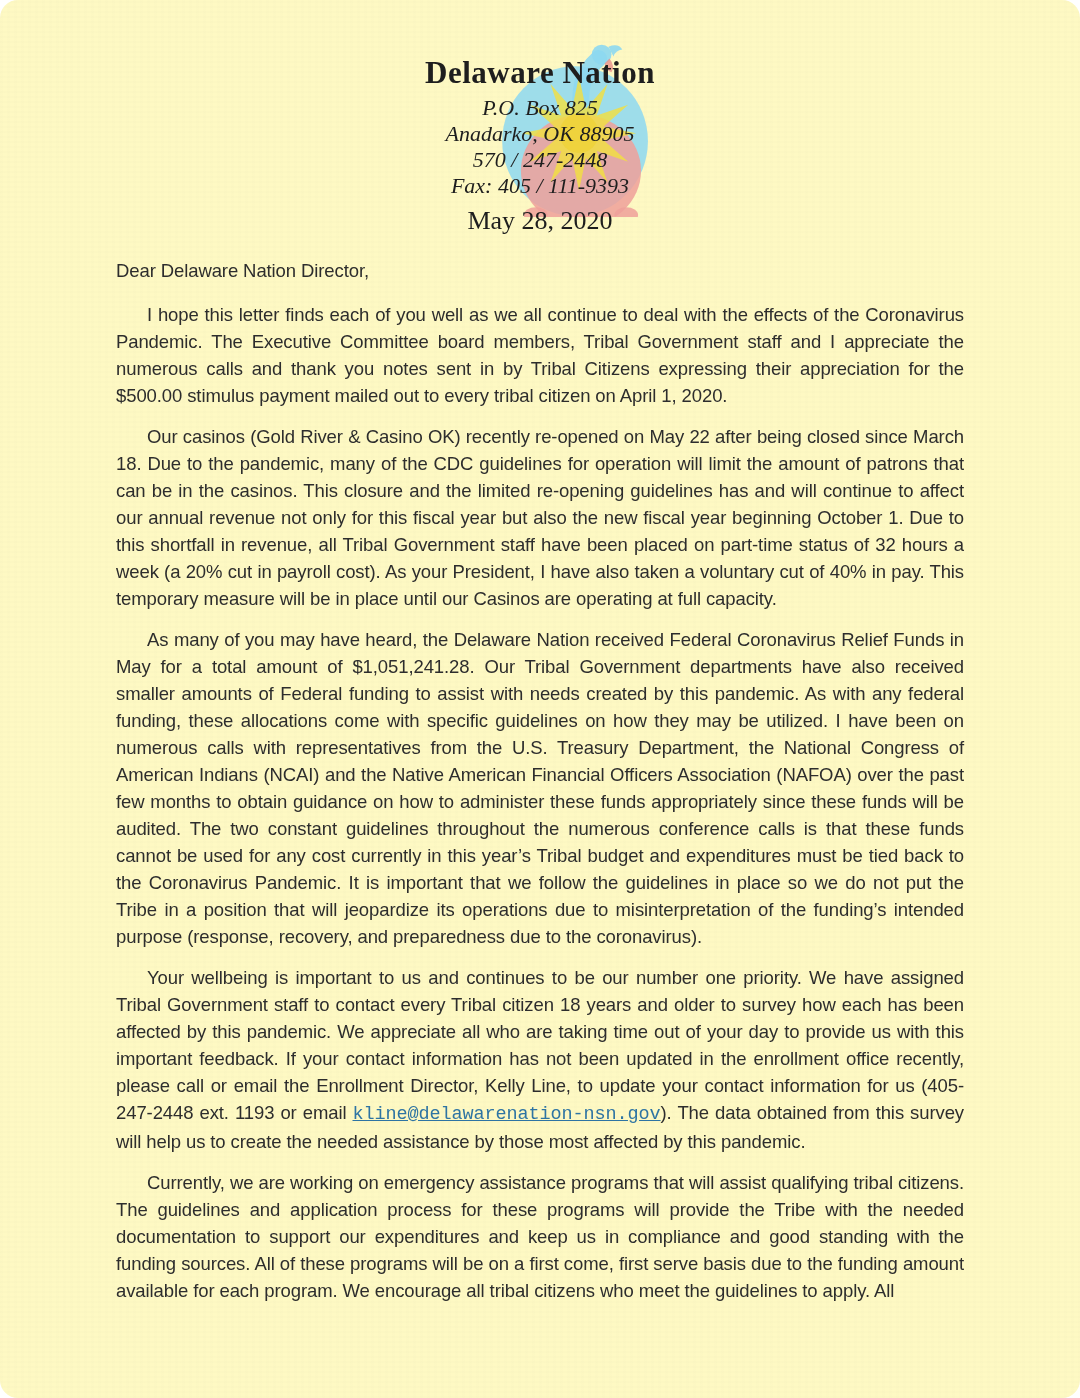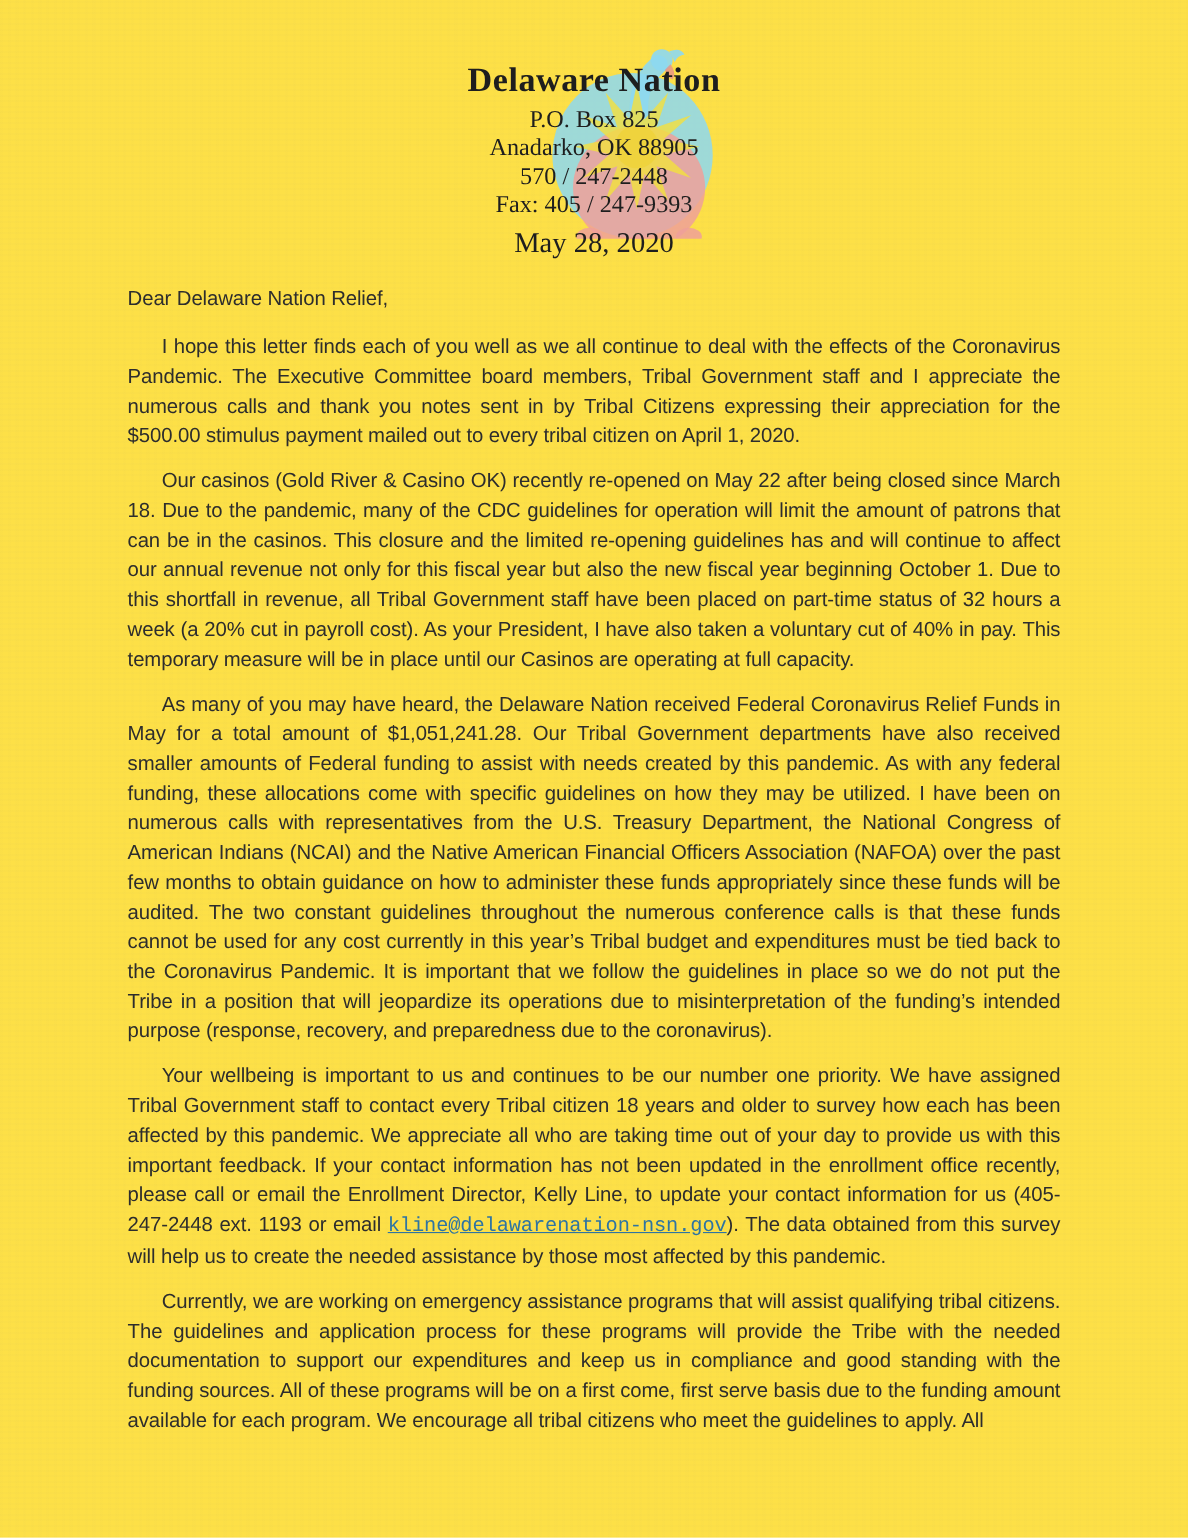--- a/index.html
+++ b/index.html
@@ -1,23 +1,24 @@
 <!DOCTYPE html>
 <html><head>
 <meta charset="utf-8">
 <style>
   html, body { margin: 0; padding: 0; background: #ffffff; }
   .page {
     position: relative;
     width: 1080px;
     height: 1398px;
-    background: #fde047;
+    background: #fef9c3;
     font-family: "Liberation Sans", sans-serif;
     color: #2d2d2d;
     overflow: hidden;
+    border-radius: 18px;
   }
   
   .page::before {
     content: "";
     position: absolute; inset: 0;
     background:
       repeating-linear-gradient(0deg, rgba(120,120,120,0.015) 0 2px, rgba(255,255,255,0) 2px 5px),
       repeating-linear-gradient(90deg, rgba(120,120,120,0.012) 0 3px, rgba(255,255,255,0) 3px 7px);
     pointer-events: none;
   }
@@ -43,20 +44,21 @@
     font-weight: bold;
     letter-spacing: 0.5px;
     z-index: 1;
   }
   .addr-block {
     position: absolute;
     top: 95px; left: 0; right: 0;
     font-size: 22px;
     line-height: 26px;
     z-index: 1;
+    font-style: italic;
   }
   .letter-date {
     position: absolute;
     top: 206px; left: 0; right: 0;
     font-size: 26px;
     z-index: 1;
   }
 
   .letter-body {
     position: absolute;
@@ -107,27 +109,27 @@
     <polygon opacity="0.82" fill="#f1df41" points="178,110 145,117 170,139 138,128 149,160 127,135 120,168 113,135 91,160 102,128 70,139 95,117 62,110 95,103 70,81 102,92 91,60 113,85 120,52 127,85 149,60 138,92 170,81 145,103"></polygon>
     <circle cx="120" cy="110" r="20" fill="#eed23a" opacity="0.85"></circle>
   </svg>
 
   <header class="letterhead">
     <div class="org-name">Delaware Nation</div>
     <div class="addr-block">
       <div>P.O. Box 825</div>
       <div>Anadarko, OK 88905</div>
       <div>570 / 247-2448</div>
-      <div>Fax: 405 / 247-9393</div>
+      <div>Fax: 405 / 111-9393</div>
     </div>
     <div class="letter-date">May 28, 2020</div>
   </header>
 
   <main class="letter-body">
-    <p class="salutation">Dear Delaware Nation Relief,</p>
+    <p class="salutation">Dear Delaware Nation Director,</p>
 
     <p class="para">I hope this letter finds each of you well as we all continue to deal with the effects of the Coronavirus Pandemic.  The Executive Committee board members, Tribal Government staff and I appreciate the numerous calls and thank you notes sent in by Tribal Citizens expressing their appreciation for the $500.00 stimulus payment mailed out to every tribal citizen on April 1, 2020.</p>
 
     <p class="para">Our casinos (Gold River &amp; Casino OK) recently re-opened on May 22 after being closed since March 18.  Due to the pandemic, many of the CDC guidelines for operation will limit the amount of patrons that can be in the casinos.  This closure and the limited re-opening guidelines has and will continue to affect our annual revenue not only for this fiscal year but also the new fiscal year beginning October 1.  Due to this shortfall in revenue, all Tribal Government staff have been placed on part-time status of 32 hours a week (a 20% cut in payroll cost).  As your President, I have also taken a voluntary cut of 40% in pay.  This temporary measure will be in place until our Casinos are operating at full capacity.</p>
 
     <p class="para">As many of you may have heard, the Delaware Nation received Federal Coronavirus Relief Funds in May for a total amount of $1,051,241.28.  Our Tribal Government departments have also received smaller amounts of Federal funding to assist with needs created by this pandemic.  As with any federal funding, these allocations come with specific guidelines on how they may be utilized.  I have been on numerous calls with representatives from the U.S. Treasury Department, the National Congress of American Indians (NCAI) and the Native American Financial Officers Association (NAFOA) over the past few months to obtain guidance on how to administer these funds appropriately since these funds will be audited.  The two constant guidelines throughout the numerous conference calls is that these funds cannot be used for any cost currently in this year’s Tribal budget and expenditures must be tied back to the Coronavirus Pandemic. It is important that we follow the guidelines in place so we do not put the Tribe in a position that will jeopardize its operations due to misinterpretation of the funding’s intended purpose (response, recovery, and preparedness due to the coronavirus).</p>
 
     <p class="para"><span>Your wellbeing is important to us and continues to be our number one priority.  We have assigned Tribal Government staff to contact every Tribal citizen 18 years and older to survey how each has been affected by this pandemic.  We appreciate all who are taking time out of your day to provide us with this important feedback.  If your contact information has not been updated in the enrollment office recently, please call or email the Enrollment Director, Kelly Line, to update your contact information for us (405-247-2448 ext. 1193 or email </span><a class="email-link" href="#">kline@delawarenation-nsn.gov</a><span>).   The data obtained from this survey will help us to create the needed assistance by those most affected by this pandemic.</span></p>
 
     <p class="para">Currently, we are working on emergency assistance programs that will assist qualifying tribal citizens.  The guidelines and application process for these programs will provide the Tribe with the needed documentation to support our expenditures and keep us in compliance and good standing with the funding sources.  All of these programs will be on a first come, first serve basis due to the funding amount available for each program.  We encourage all tribal citizens who meet the guidelines to apply.   All</p>

